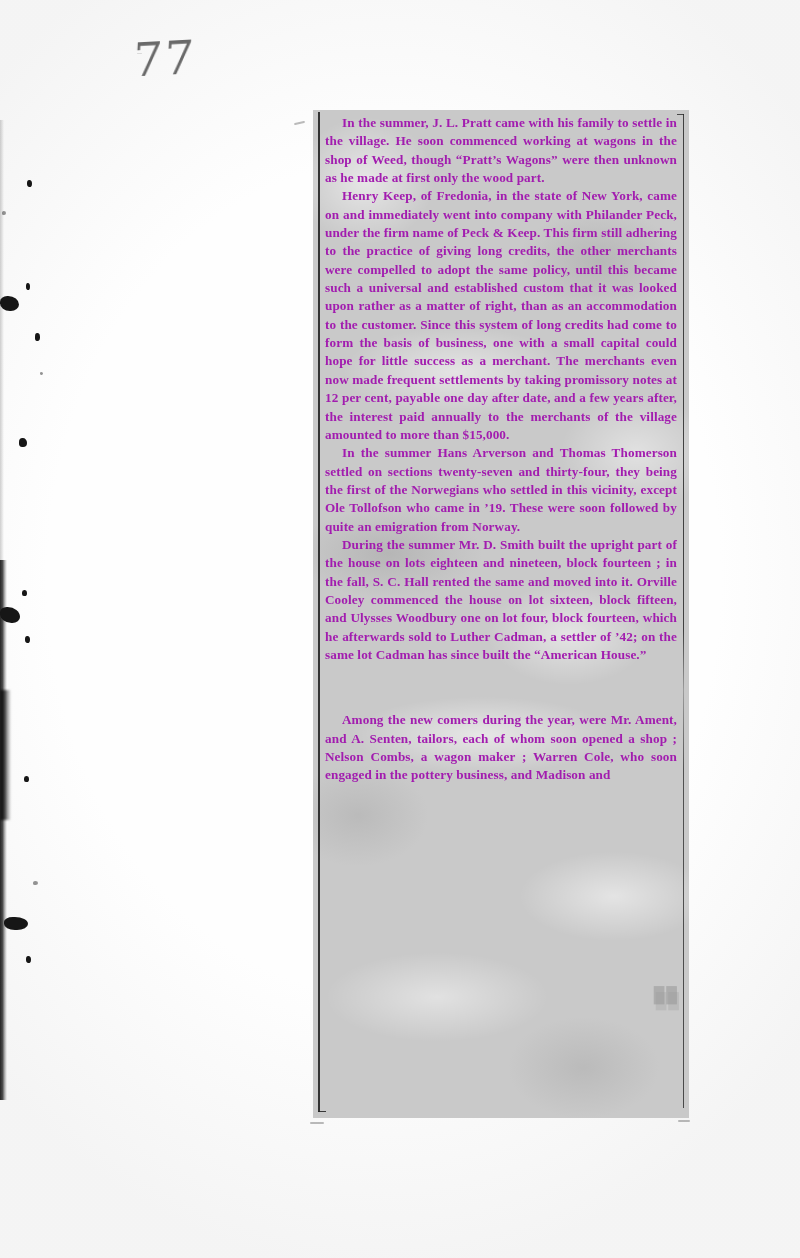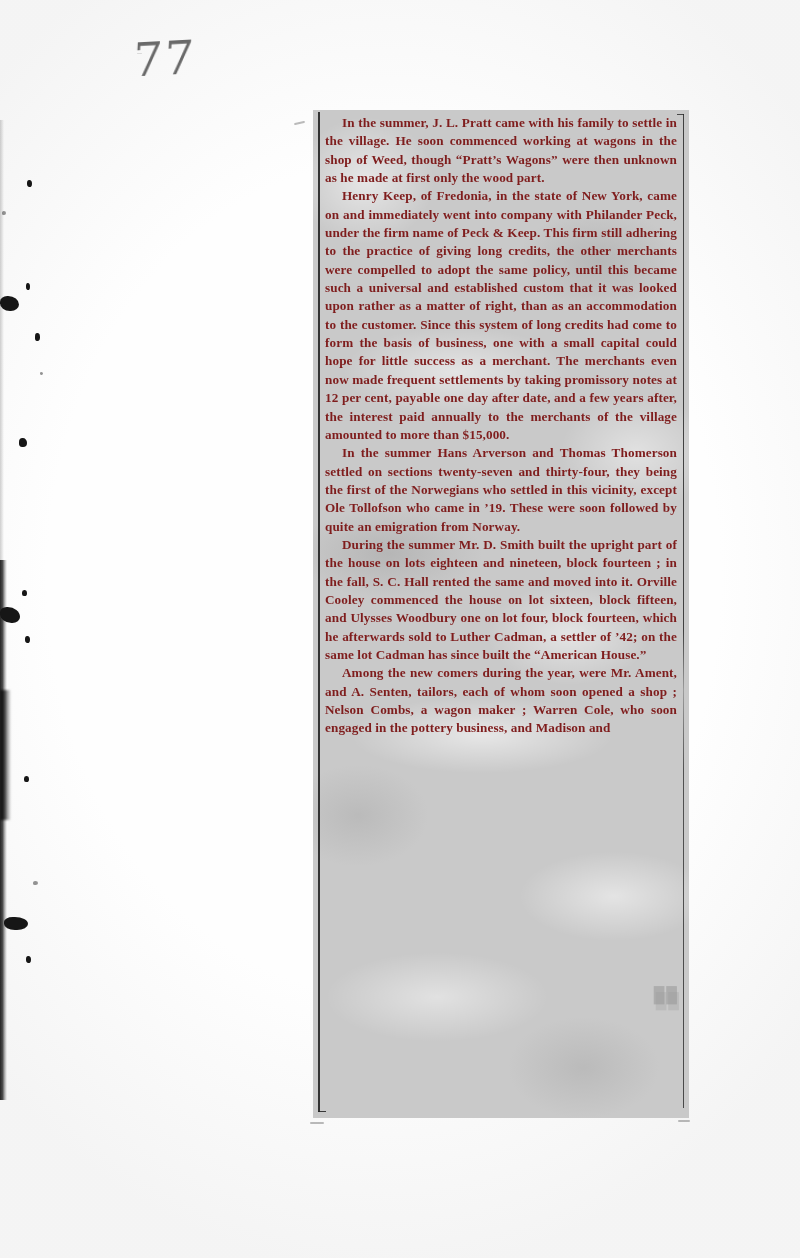--- a/index.html
+++ b/index.html
@@ -157,37 +157,38 @@
 
   
   #article {
     position: absolute;
     left: 12px;
     top: 4px;
     width: 352px;
     font-family: "Liberation Serif", serif;
     font-size: 13.2px;
     line-height: 18.35px;
-    color: #7f1d1d;
+    color: #a21caf;
     text-align: justify;
     text-justify: inter-word;
     -webkit-font-smoothing: none;
   }
   #article p {
     margin: 0;
     text-indent: 17px;
     font-weight: 600;
     letter-spacing: 0.1px;
     filter: blur(0.18px);
   }
   #article p:last-child {
     text-align: left;
   }
   #article p:last-child {
     text-align: justify;
+    margin-top: 47px;
   }
 
   
   .speck {
     position: absolute;
     background: #161616;
     border-radius: 45% 55% 50% 40%;
   }
   .speck.soft { opacity: 0.45; filter: blur(0.5px); }
 

